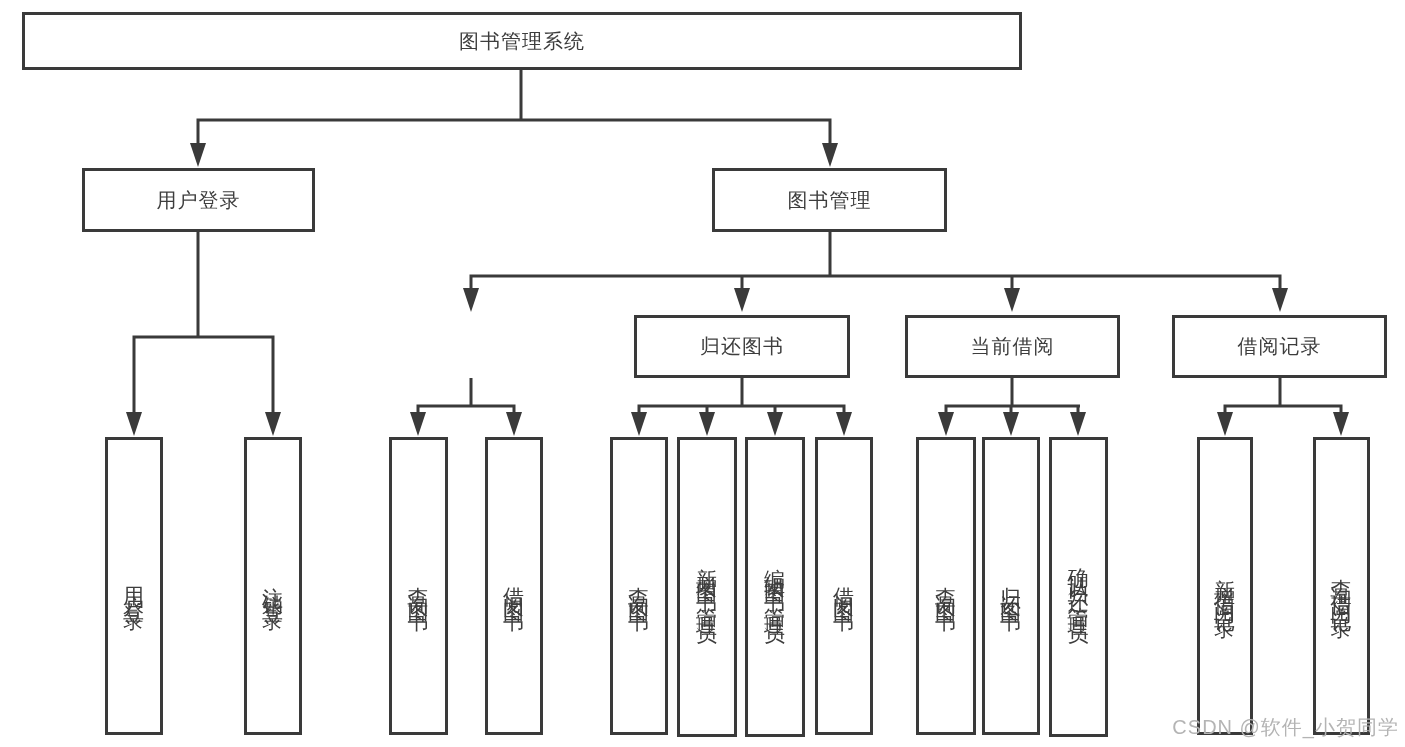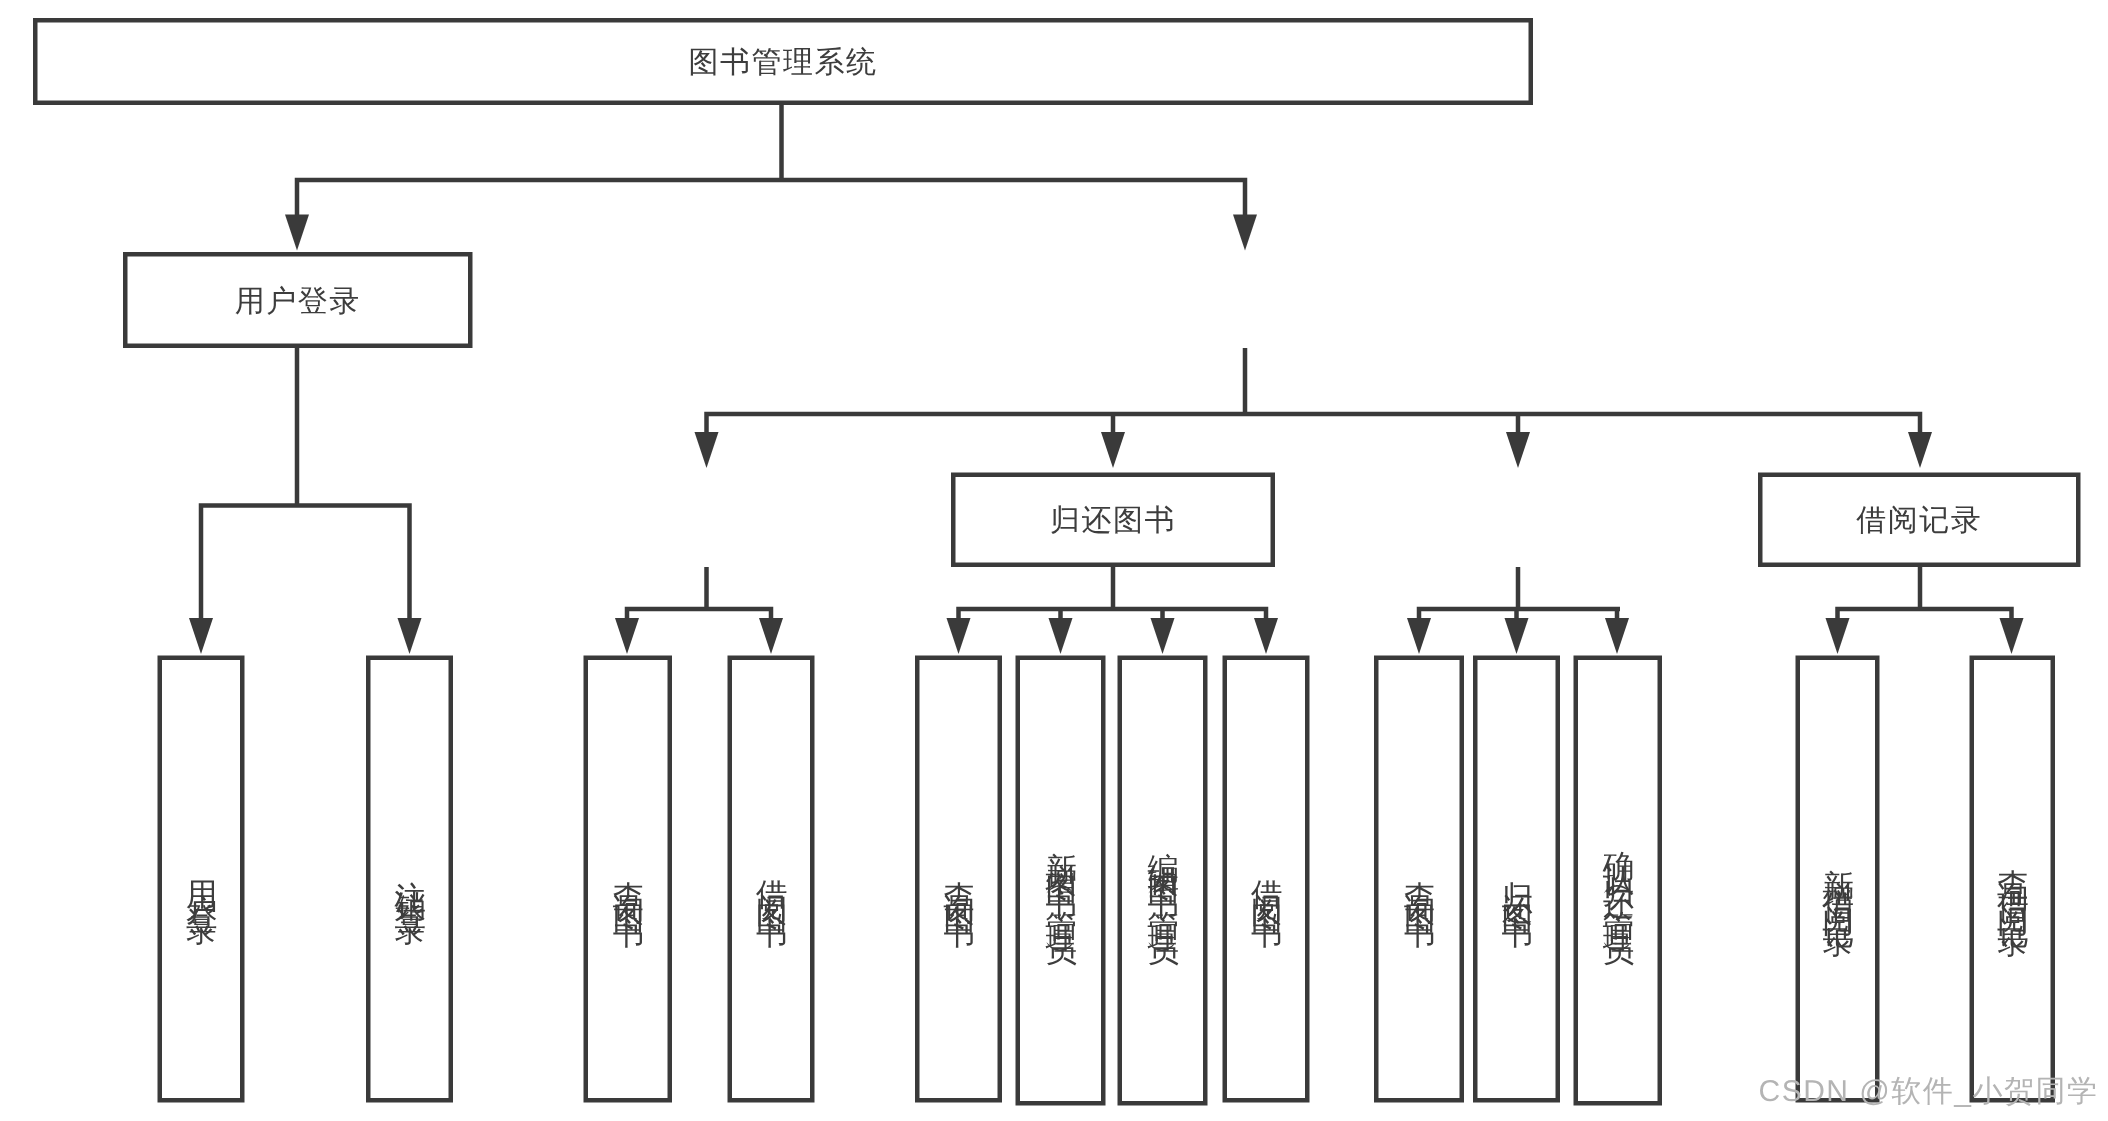--- a/index.html
+++ b/index.html
@@ -98,22 +98,24 @@
       <polygon points="1003,412 1019,412 1011,436"></polygon>
       <polygon points="1070,412 1086,412 1078,436"></polygon>
       <polygon points="1217,412 1233,412 1225,436"></polygon>
       <polygon points="1333,412 1349,412 1341,436"></polygon>
     </g>
   </svg>
 
   <div class="box h" style="left:22px;top:12px;width:1000px;height:58px">图书管理系统</div>
 
   <div class="box h" style="left:82px;top:168px;width:233px;height:64px">用户登录</div>
+  <div class="box h" style="left:712px;top:168px;width:235px;height:64px">图书管理</div>
 
   <div class="box h" style="left:634px;top:315px;width:216px;height:63px">归还图书</div>
+  <div class="box h" style="left:905px;top:315px;width:215px;height:63px">当前借阅</div>
   <div class="box h" style="left:1172px;top:315px;width:215px;height:63px">借阅记录</div>
 
   <div class="box v" style="left:105px;top:437px;width:58px;height:298px">用户登录</div>
   <div class="box v" style="left:244px;top:437px;width:58px;height:298px">注销登录</div>
 
   <div class="box v" style="left:389px;top:437px;width:59px;height:298px">查询图书</div>
   <div class="box v" style="left:485px;top:437px;width:58px;height:298px">借阅图书</div>
 
   <div class="box v" style="left:610px;top:437px;width:58px;height:298px">查询图书</div>
   <div class="box v" style="left:677px;top:437px;width:60px;height:300px">新增图书（管理员）</div>

